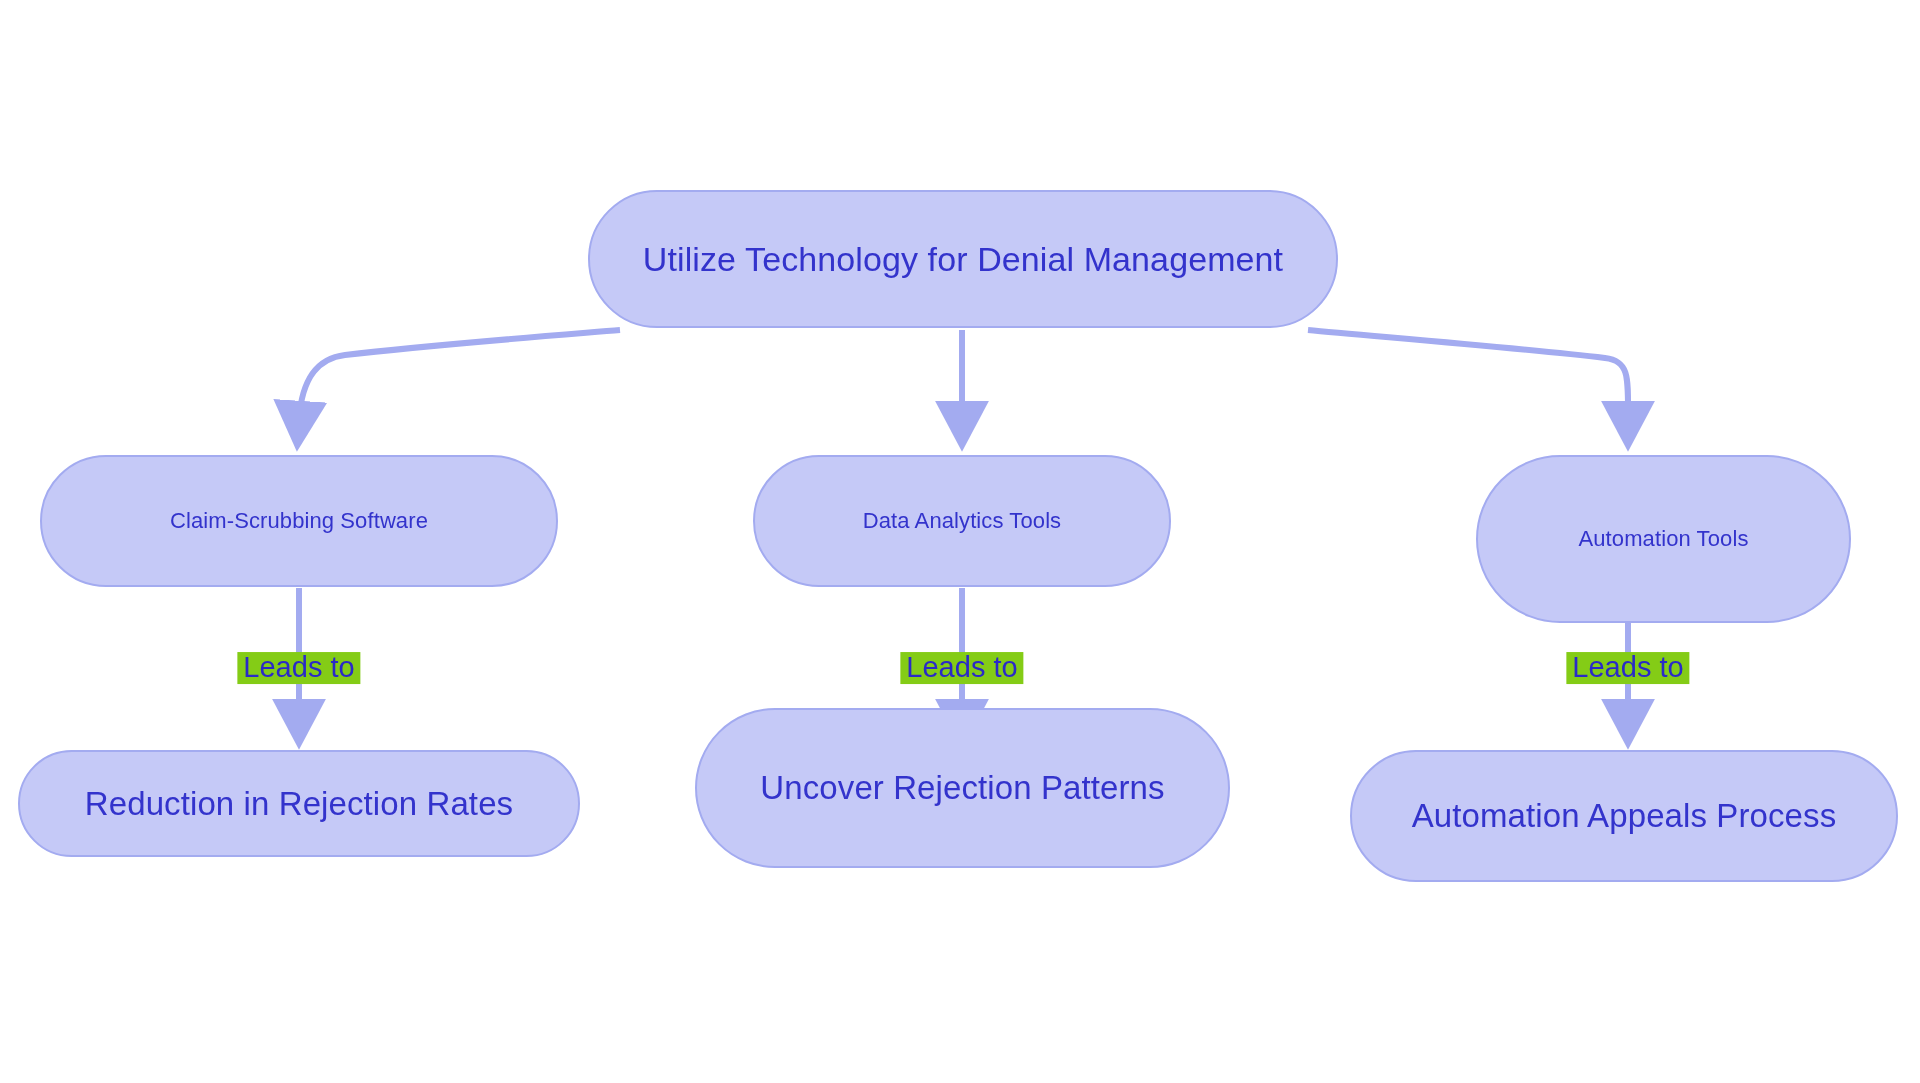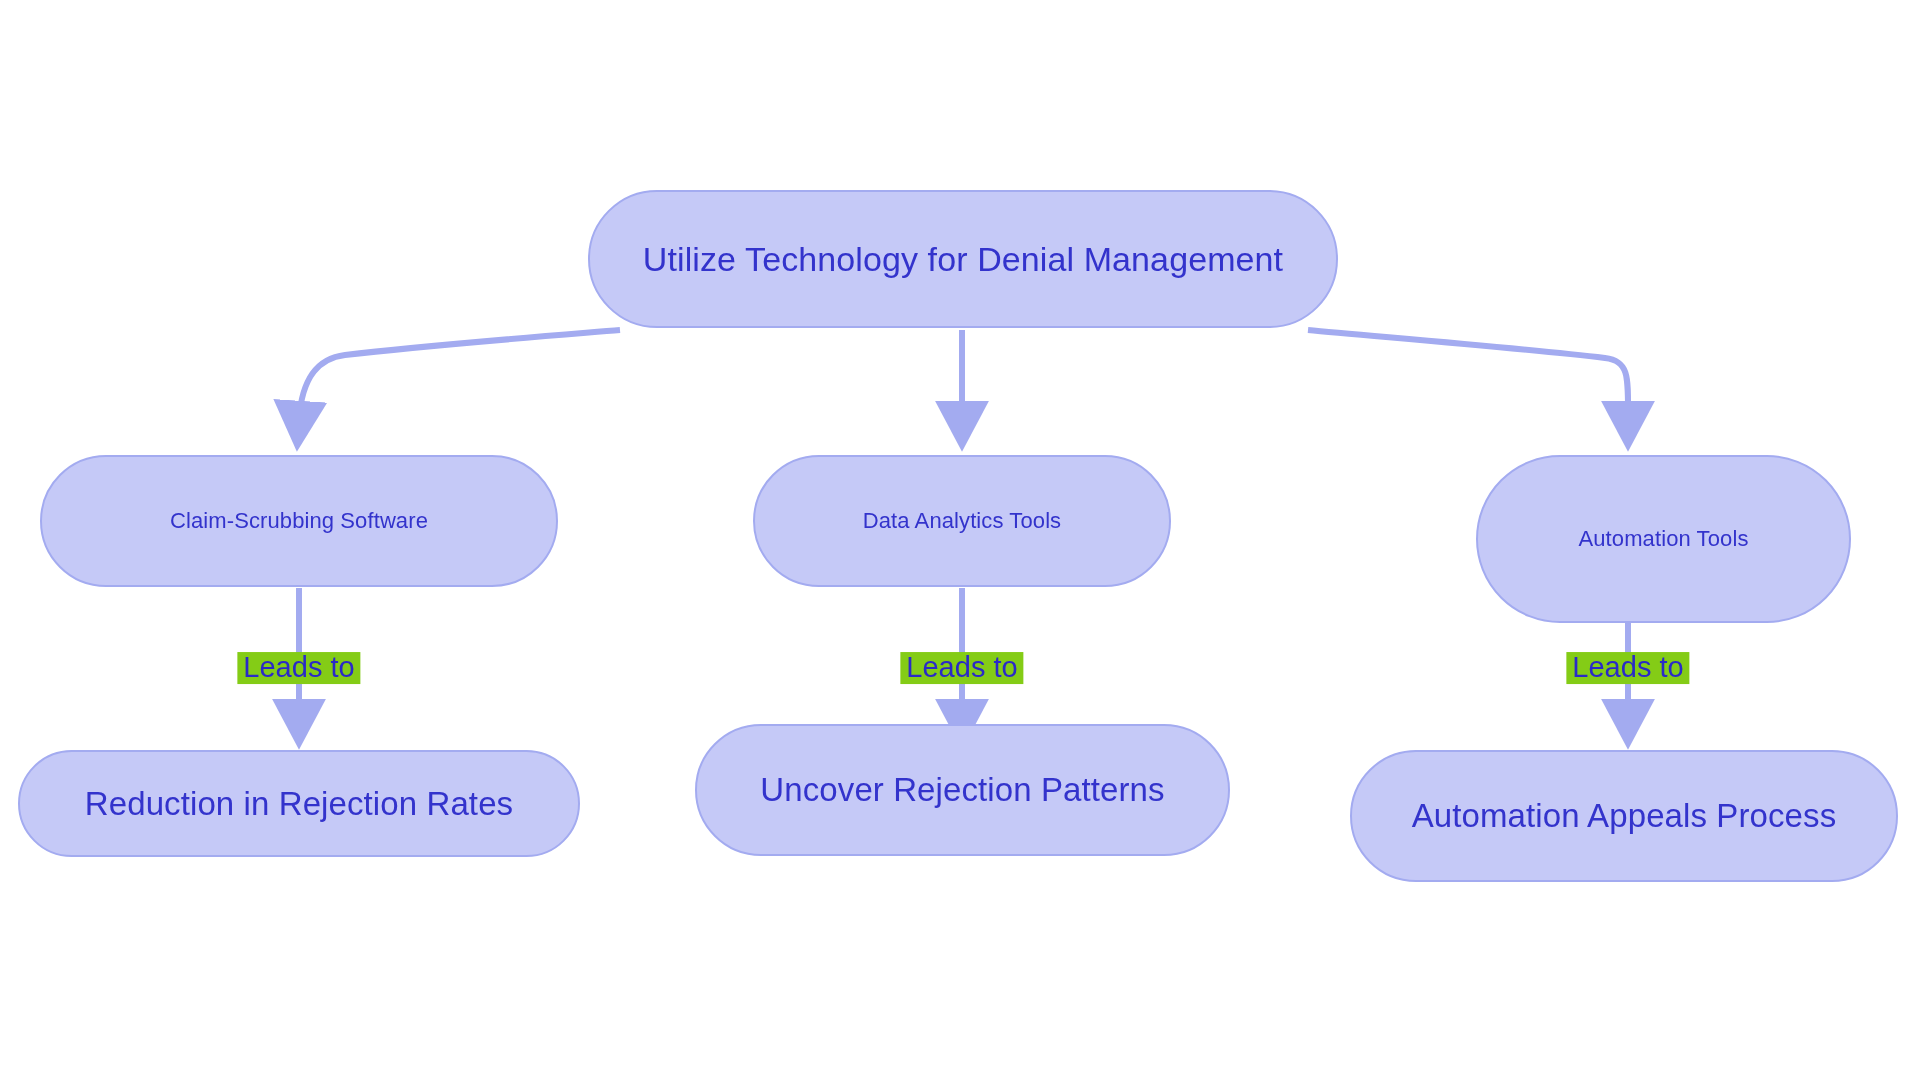--- a/index.html
+++ b/index.html
@@ -98,21 +98,21 @@
   </div>
 
   <div class="node node-mid" style="left:1476px; top:455px; width:375px; height:168px;">
     <span class="node-label">Automation Tools</span>
   </div>
 
   <div class="node node-leaf" style="left:18px; top:750px; width:562px; height:107px;">
     <span class="node-label">Reduction in Rejection Rates</span>
   </div>
 
-  <div class="node node-leaf" style="left:695px; top:724px; width:535px; height:132px;">
+  <div class="node node-leaf" style="left:695px; top:708px; width:535px; height:160px;">
     <span class="node-label">Uncover Rejection Patterns</span>
   </div>
 
   <div class="node node-leaf" style="left:1350px; top:750px; width:548px; height:132px;">
     <span class="node-label">Automation Appeals Process</span>
   </div>
 
   <div class="edge-label" style="left:299px; top:668px;">Leads to</div>
 
   <div class="edge-label" style="left:962px; top:668px;">Leads to</div>

